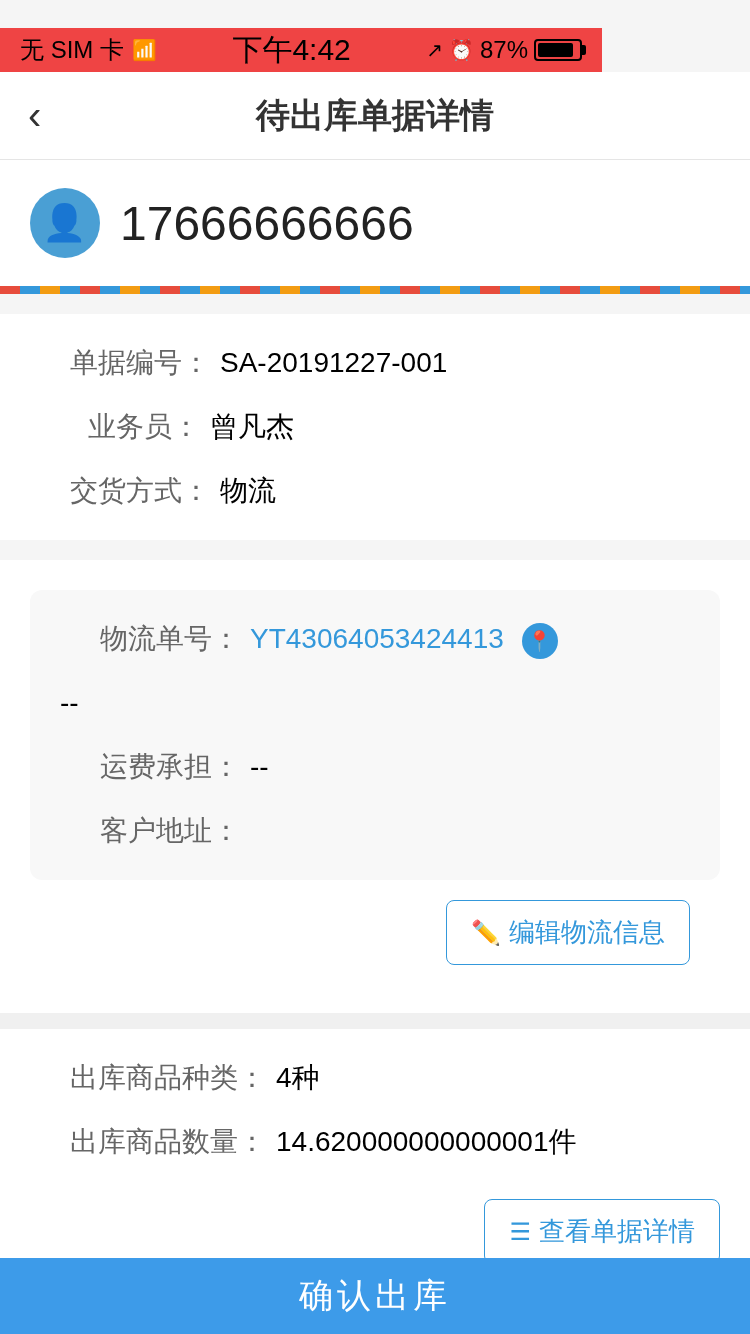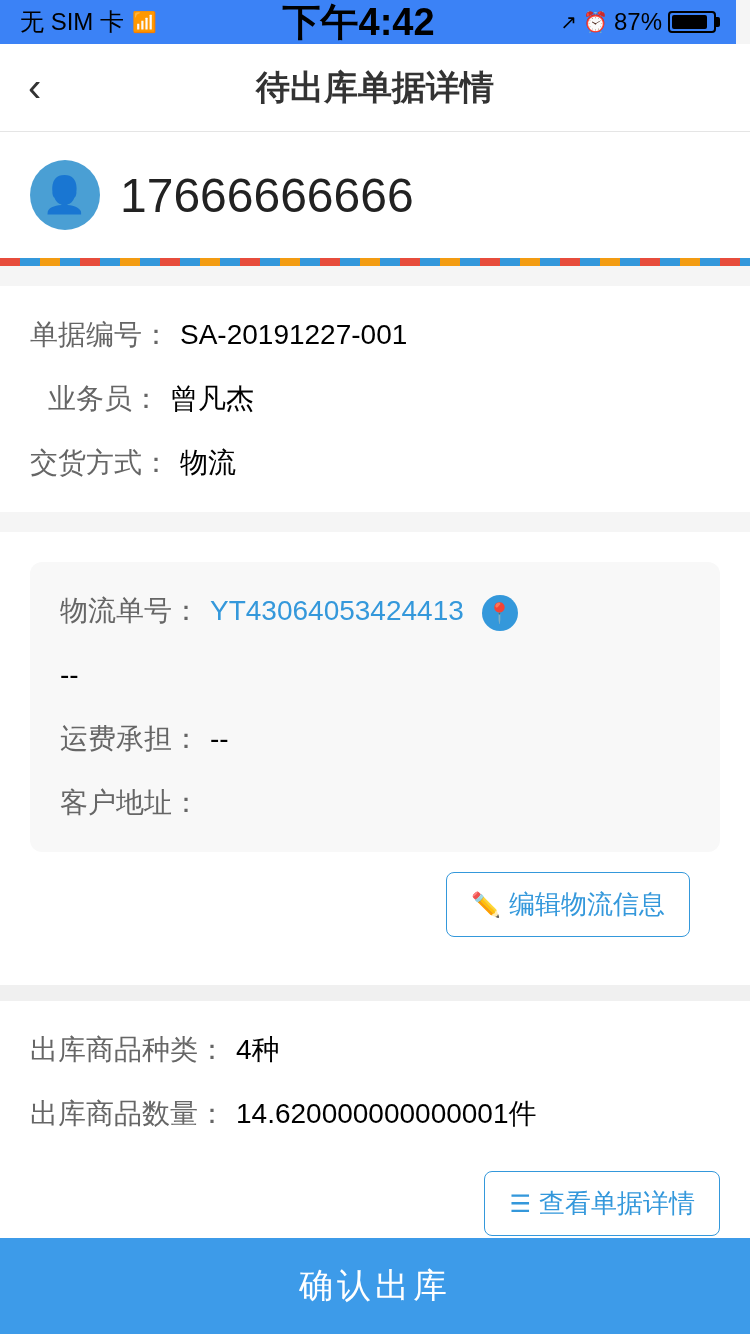--- a/index.html
+++ b/index.html
@@ -8,32 +8,33 @@
       width: 750px;
       min-height: 1334px;
       background: #f5f5f5;
       font-family: -apple-system, "PingFang SC", "Helvetica Neue", Arial, sans-serif;
       font-size: 28px;
       color: #333;
     }
 
     
     .status-bar {
-      width: 736px;
+      width: 602px;
       height: 44px;
-      background: #3b82f6;
+      background: #ef4444;
       display: flex;
       align-items: center;
       justify-content: space-between;
       padding: 0 20px;
       font-size: 24px;
       color: #000;
+      margin-top: 28px;
     }
     .status-left { display: flex; align-items: center; gap: 8px; }
-    .status-center { font-size: 38px; font-weight: 700; text-align: center; }
+    .status-center { font-size: 30px; font-weight: 400; text-align: center; }
     .status-right { display: flex; align-items: center; gap: 6px; font-size: 24px; }
     .wifi-icon { font-size: 20px; }
     .battery-bar {
       width: 48px; height: 22px; border: 2px solid #000; border-radius: 4px;
       position: relative; display: inline-flex; align-items: center; padding: 2px;
     }
     .battery-bar::after {
       content: '';
       position: absolute; right: -6px; top: 50%; transform: translateY(-50%);
       width: 4px; height: 10px; background: #000; border-radius: 0 2px 2px 0;
@@ -114,20 +115,21 @@
       font-size: 28px;
     }
     .info-row:last-child { margin-bottom: 0; }
     .info-label {
       color: #666;
       min-width: 140px;
       text-align: right;
       flex-shrink: 0;
       padding-right: 10px;
       line-height: 1.5;
+      margin-left: 40px;
     }
     .info-value {
       color: #000000;
       flex: 1;
       line-height: 1.5;
     }
     .info-value.blue { color: #3498db; }
 
     
     .track-icon {
@@ -191,21 +193,21 @@
       background: #fff;
     }
 
     
     .confirm-btn-wrap {
       position: fixed;
       bottom: 0;
       left: 0;
       width: 750px;
       background: #3d9be9;
-      height: 96px;
+      height: 76px;
       display: flex;
       align-items: center;
       justify-content: center;
     }
     .confirm-btn {
       color: #fff;
       font-size: 34px;
       font-weight: 500;
       letter-spacing: 4px;
       background: none;

